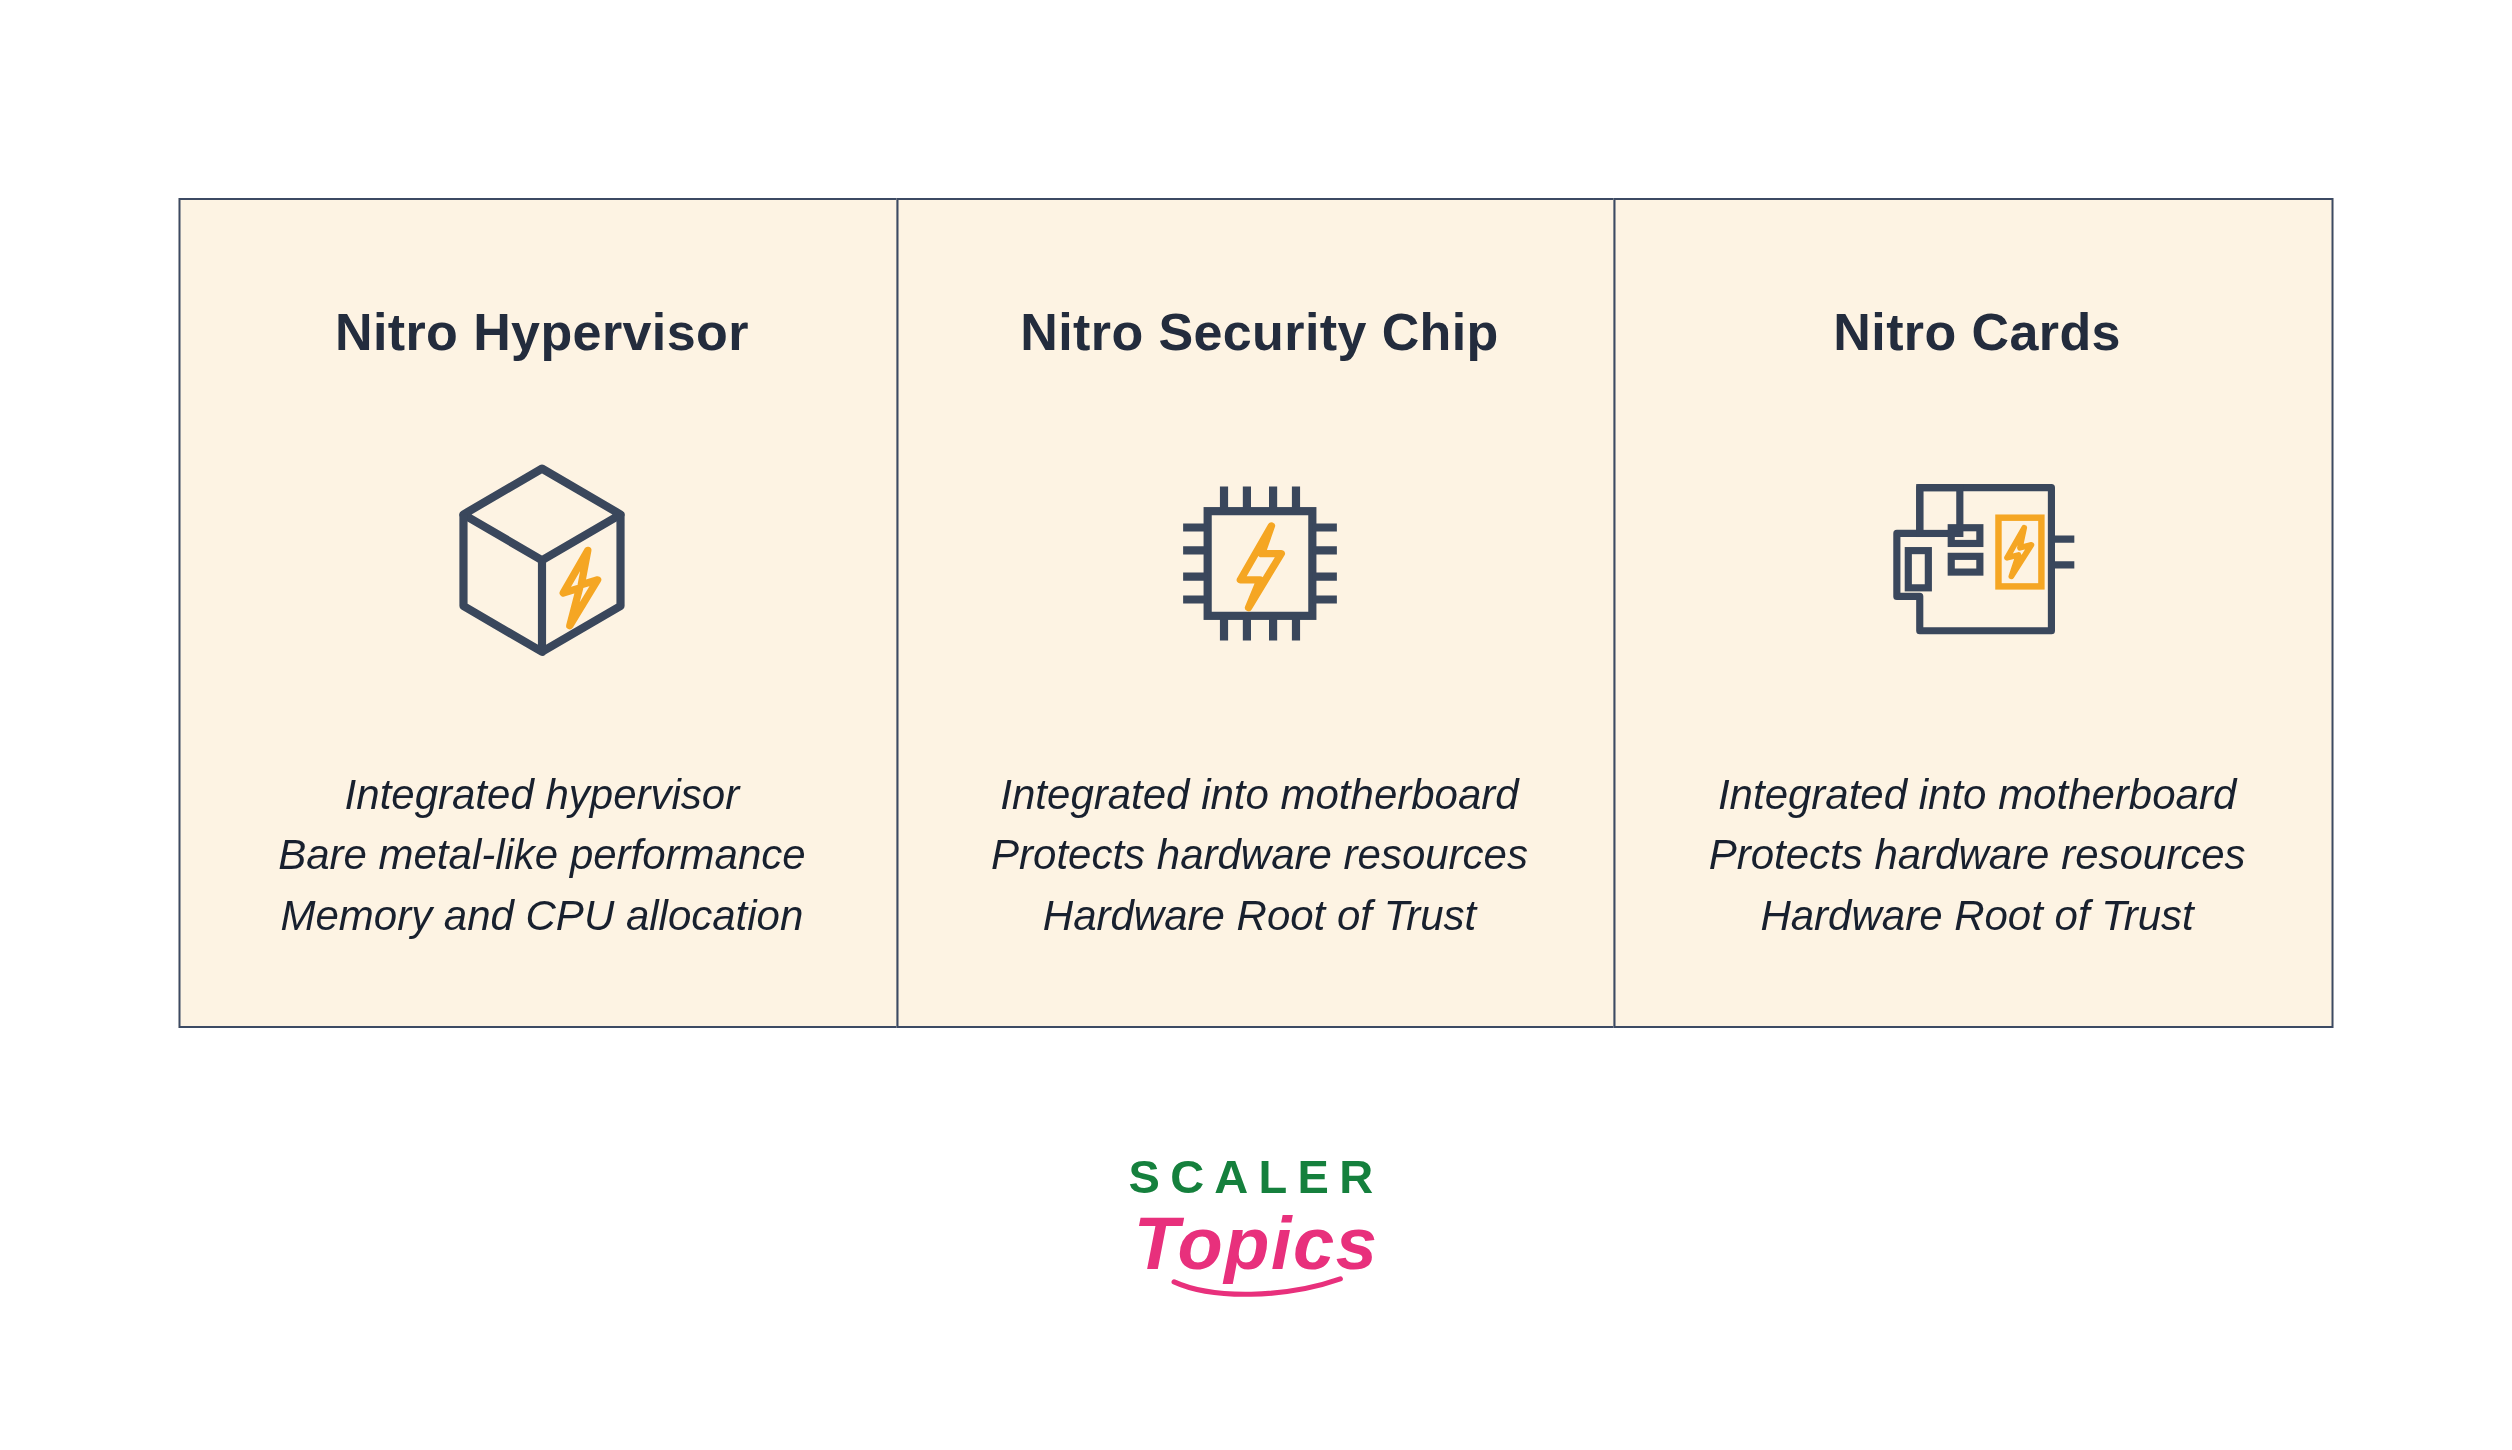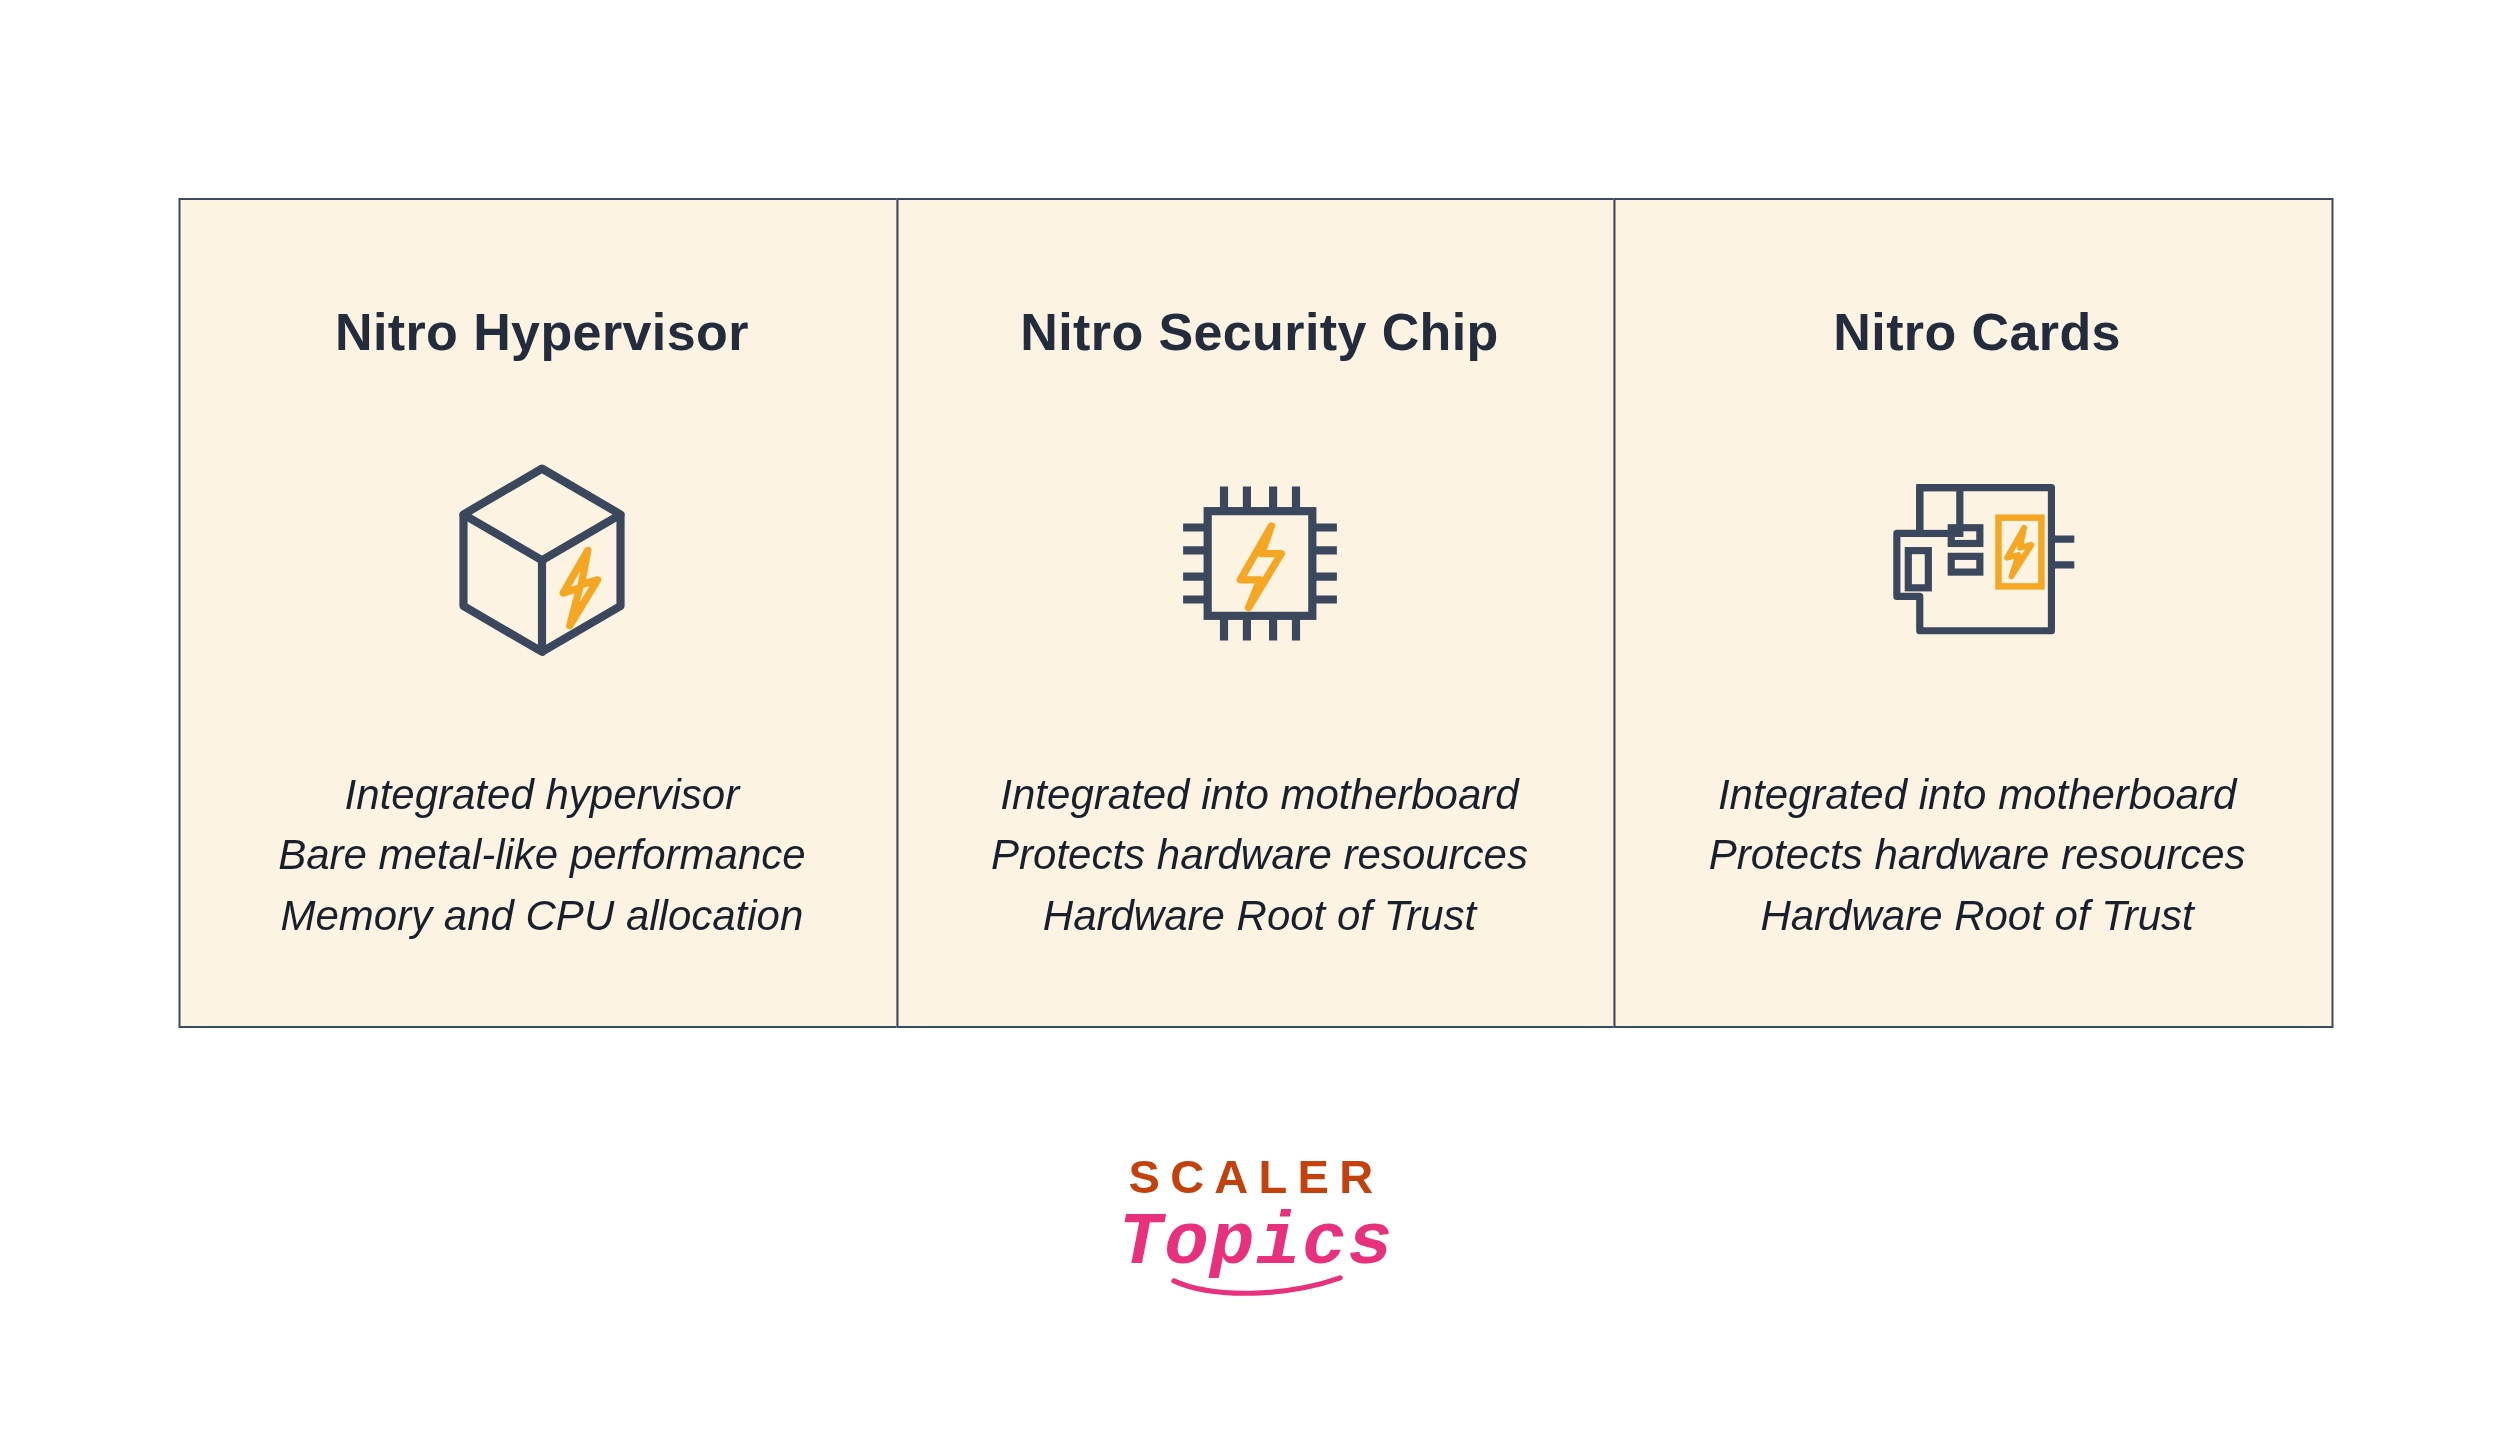--- a/index.html
+++ b/index.html
@@ -64,27 +64,27 @@
     position: absolute;
     left: 50%;
     top: 1149px;
     transform: translateX(-50%);
     text-align: center;
   }
   .logo-primary {
     font-size: 47px;
     font-weight: 800;
     letter-spacing: 10.3px;
-    color: #c2410c;
+    color: #15803d;
     display: block;
   }
   .logo-secondary {
     display: block;
     margin-top: -3px;
-    font-family: Liberation Mono, monospace;
+    font-family: Liberation Sans, sans-serif;
     font-style: italic;
     font-weight: 700;
     font-size: 74px;
     color: #e8307c;
     letter-spacing: 1.5px;
   }
   .logo-flourish { margin-top: -10.3px; }
 </style>
 </head>
 <body>

